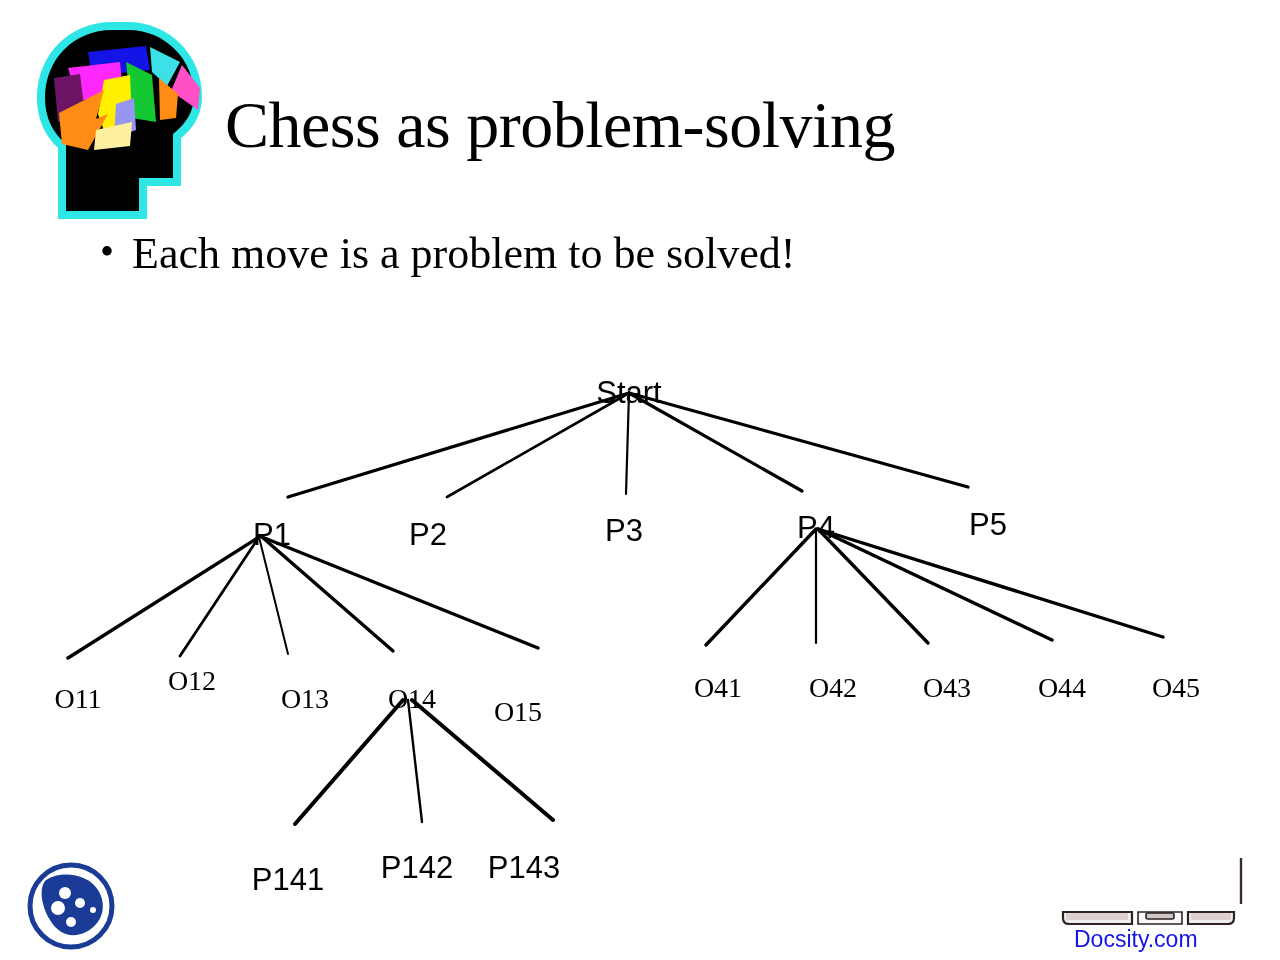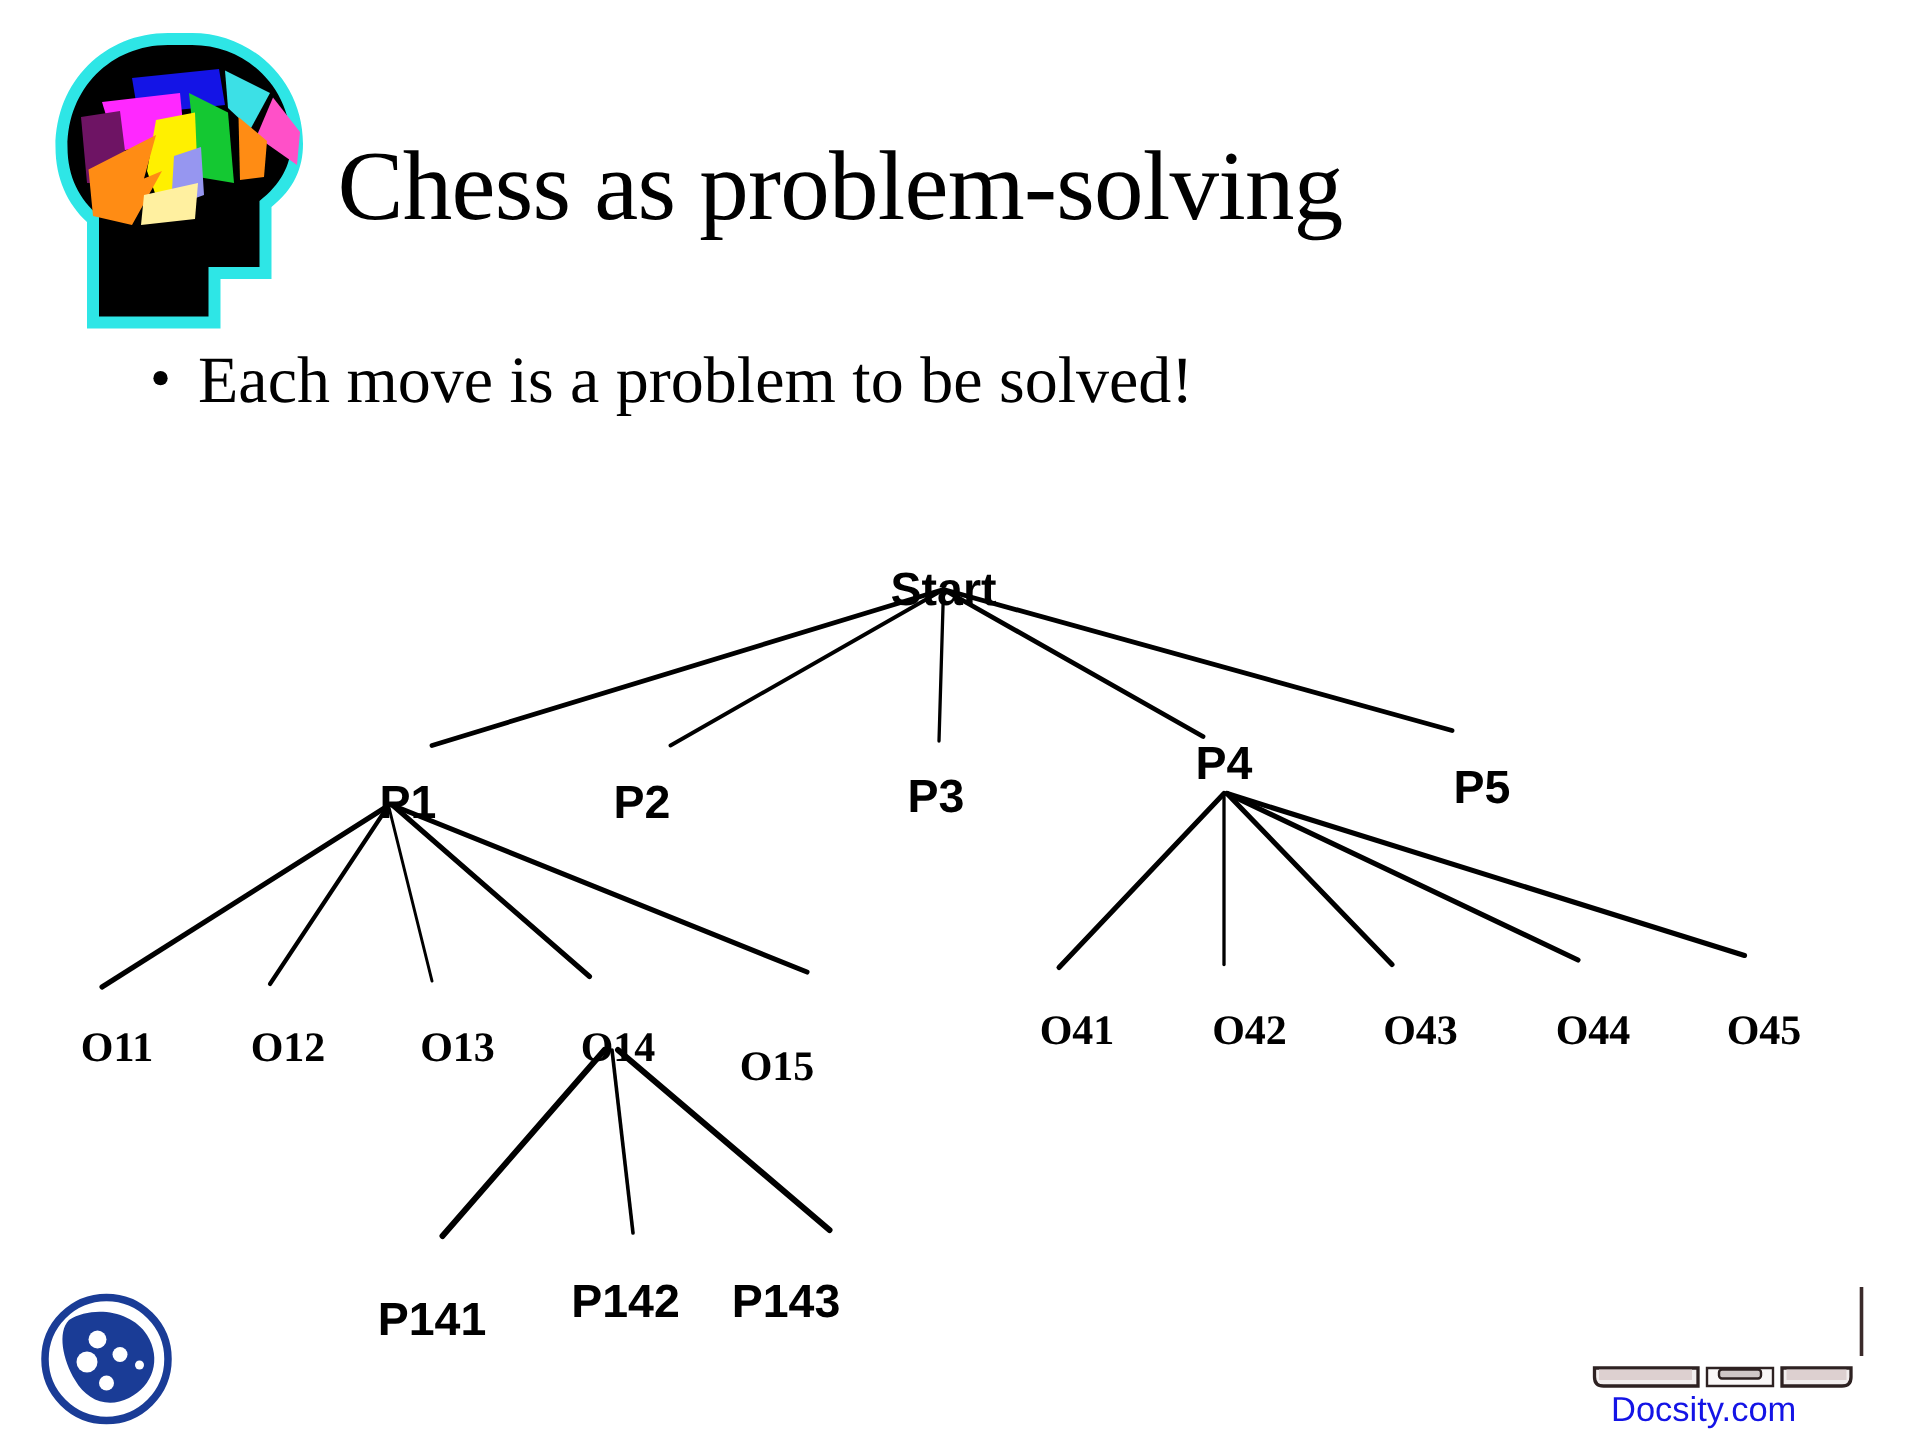--- a/index.html
+++ b/index.html
@@ -72,21 +72,20 @@
     left: 0;
     top: 0;
     width: 1280px;
     height: 960px;
   }
   .node-label {
     position: absolute;
     color: #000000;
     white-space: nowrap;
     transform: translate(-50%, 0);
-    font-weight: bold;
   }
   .node-sans {
     font-family: "Liberation Sans", sans-serif;
     font-size: 31px;
     line-height: 34px;
   }
   .node-serif {
     font-family: "Liberation Serif", serif;
     font-size: 28px;
     line-height: 36px;
@@ -188,24 +187,24 @@
           <line x1="403" y1="700" x2="295" y2="824" stroke="#000000" stroke-width="4"></line>
           <line x1="408" y1="700" x2="422" y2="822" stroke="#000000" stroke-width="2.4"></line>
           <line x1="412" y1="700" x2="553" y2="820" stroke="#000000" stroke-width="4"></line>
         </g>
     </svg>
     <div id="nodes-group">
         <div class="node-label node-sans" style="left: 629px; top: 376px;">Start</div>
         <div class="node-label node-sans" style="left: 272px; top: 518px;">P1</div>
         <div class="node-label node-sans" style="left: 428px; top: 518px;">P2</div>
         <div class="node-label node-sans" style="left: 624px; top: 514px;">P3</div>
-        <div class="node-label node-sans" style="left: 816px; top: 492px;">P4</div>
+        <div class="node-label node-sans" style="left: 816px; top: 511px;">P4</div>
         <div class="node-label node-sans" style="left: 988px; top: 508px;">P5</div>
         <div class="node-label node-serif" style="left: 78px; top: 681px;">O11</div>
-        <div class="node-label node-serif" style="left: 192px; top: 681px;">O12</div>
+        <div class="node-label node-serif" style="left: 192px; top: 663px;">O12</div>
         <div class="node-label node-serif" style="left: 305px; top: 681px;">O13</div>
         <div class="node-label node-serif" style="left: 412px; top: 681px;">O14</div>
         <div class="node-label node-serif" style="left: 518px; top: 681px; margin-top: 13px;">O15</div>
         <div class="node-label node-serif" style="left: 718px; top: 670px;">O41</div>
         <div class="node-label node-serif" style="left: 833px; top: 670px;">O42</div>
         <div class="node-label node-serif" style="left: 947px; top: 670px;">O43</div>
         <div class="node-label node-serif" style="left: 1062px; top: 670px;">O44</div>
         <div class="node-label node-serif" style="left: 1176px; top: 670px;">O45</div>
         <div class="node-label node-sans" style="left: 288px; top: 851px; margin-top: 12px;">P141</div>
         <div class="node-label node-sans" style="left: 385px; top: 851px; margin-left: 32px;">P142</div>

